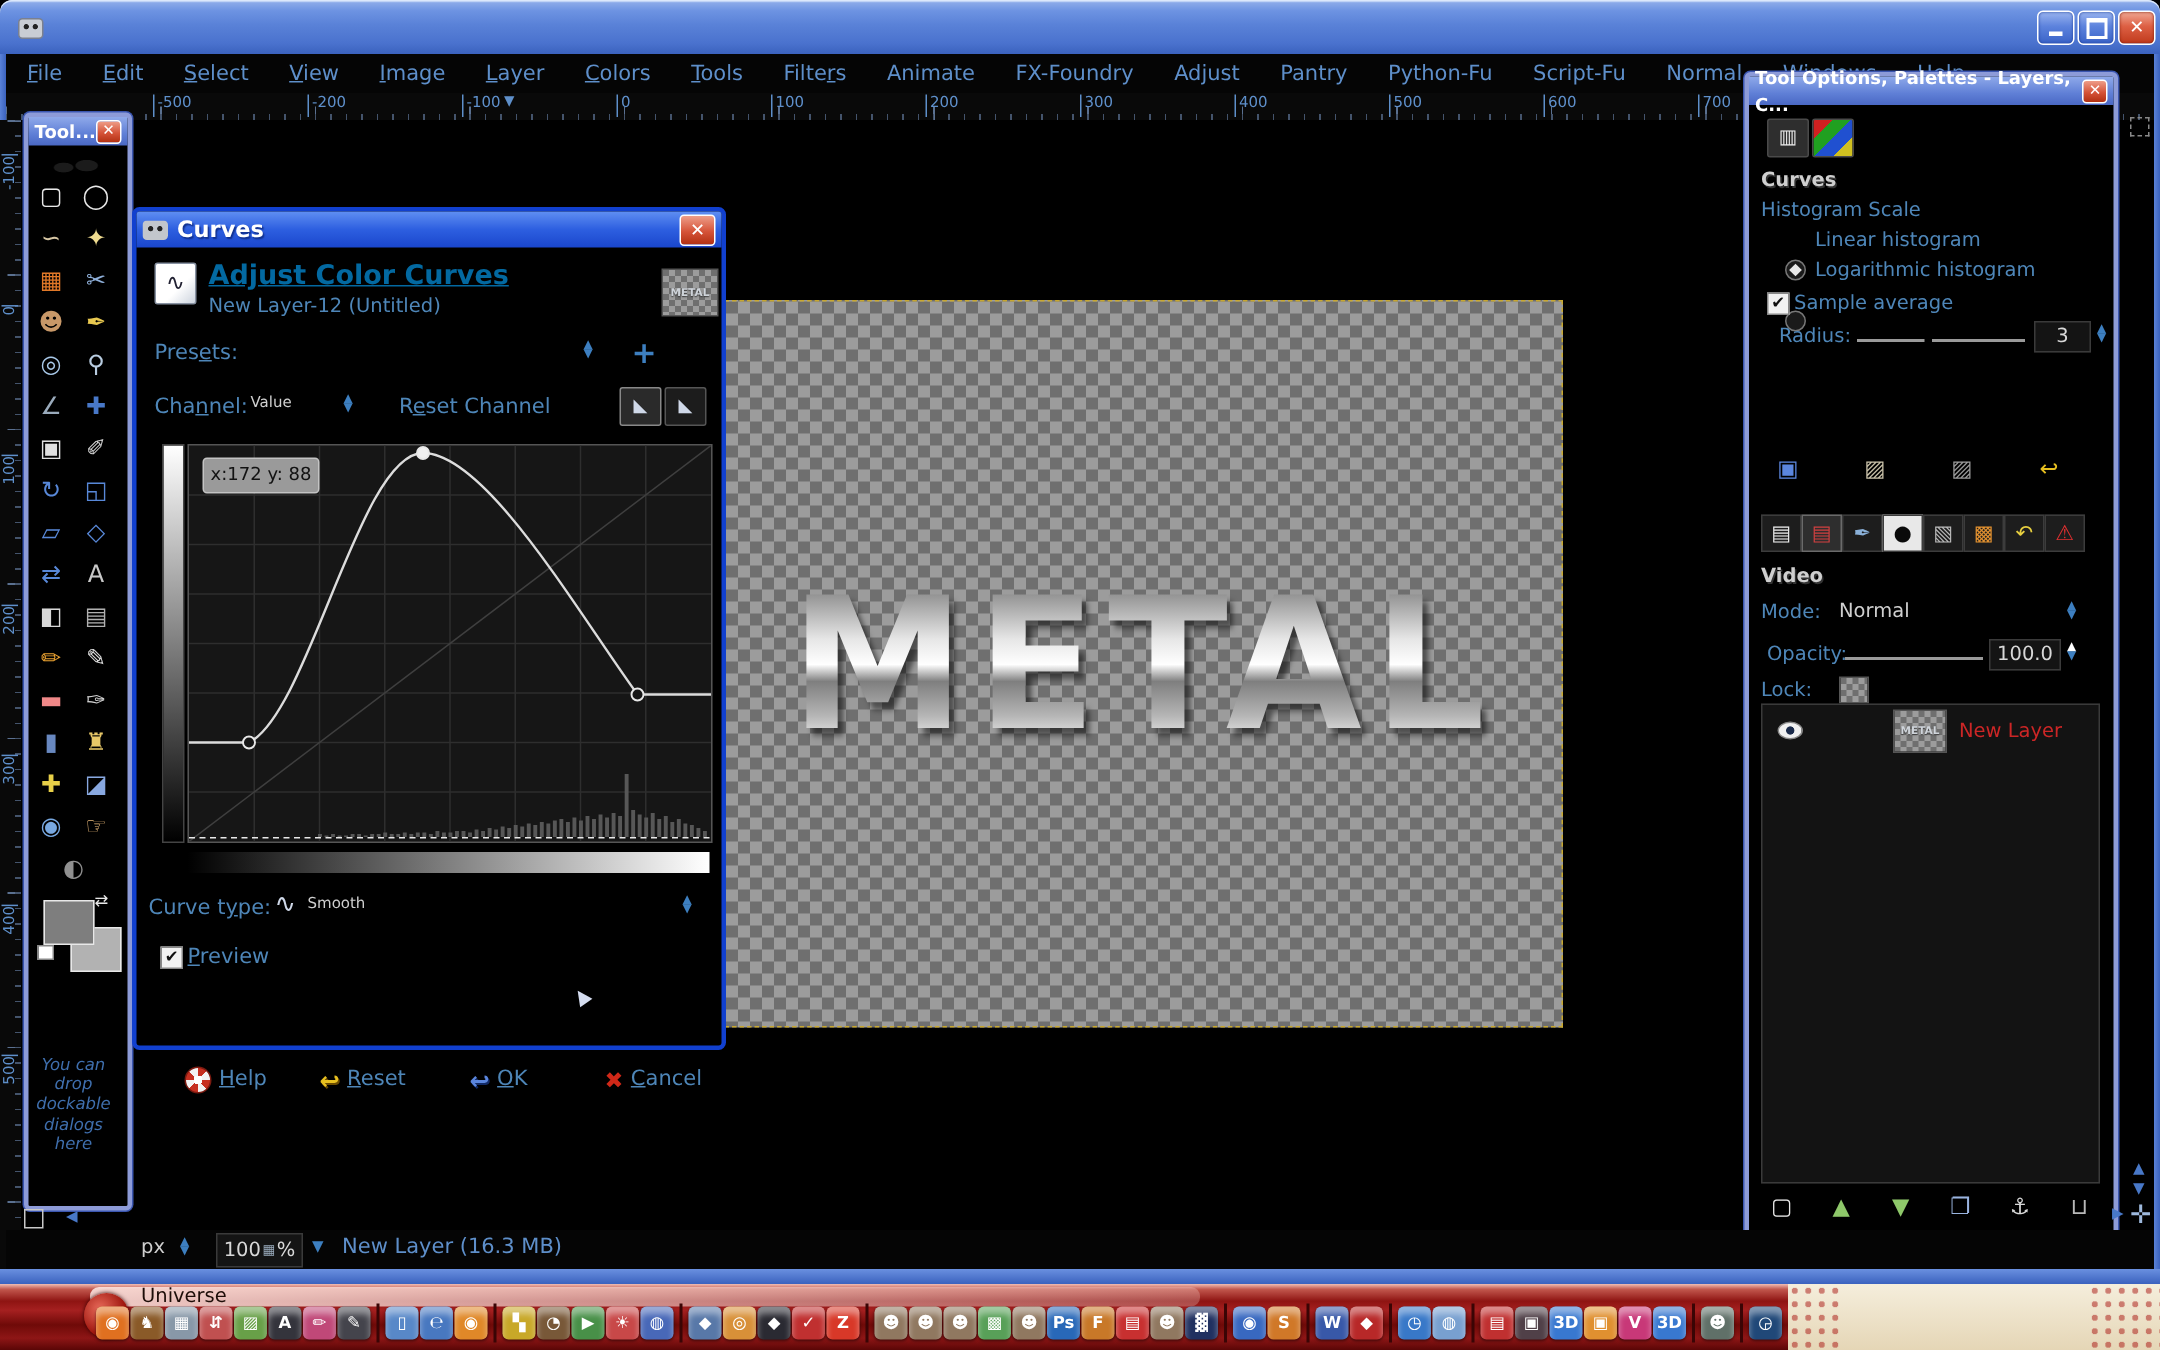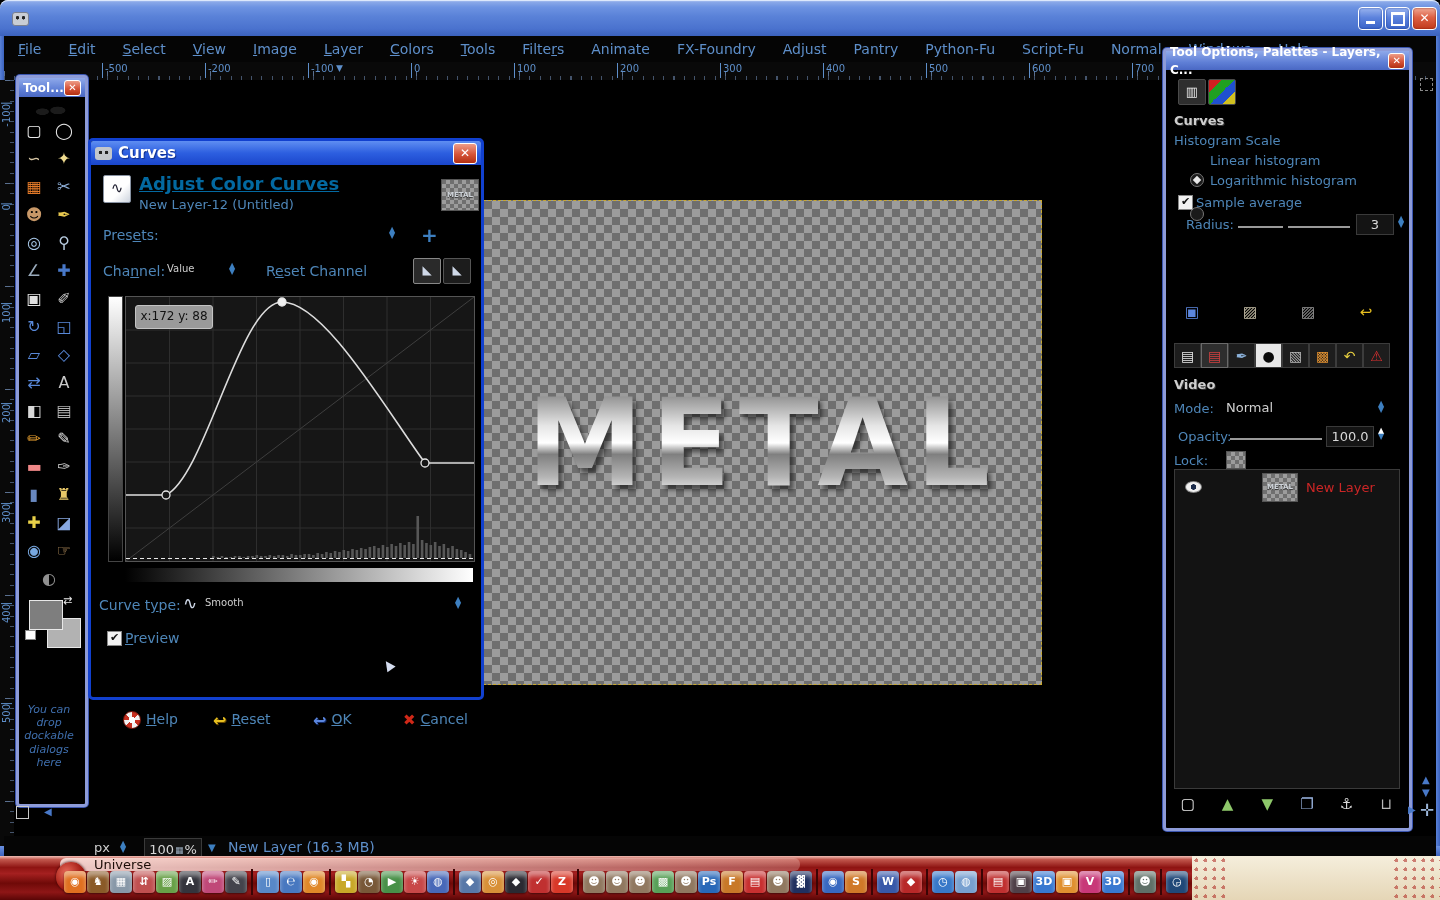--- a/index.html
+++ b/index.html
@@ -117,21 +117,21 @@
   .valbox{background:#141414;border:1px solid #3a3a3a;color:#d8d8d8;font-size:13px;text-align:center;}
   .mini-icon{width:24px;height:22px;text-align:center;line-height:22px;font-size:15px;}
   .tab8{width:27px;height:25px;background:#1d1d1d;border:1px solid #3c3c3c;text-align:center;line-height:24px;font-size:14px;box-sizing:border-box;}
   .tab8.sel{background:#2e2e2e;border-color:#6a6a6a;}
   #layer-list{left:8px;top:418px;width:224px;height:318px;background:#131313;border:1px solid #3a3a3a;}
   .eye{width:15px;height:10px;border-radius:50%;background:radial-gradient(circle at 50% 50%,#1a2a4a 2.5px,#f0f0f0 3px);border:1px solid #888;}
   #layer-name{color:#cc2626;font-size:13px;}
   .checker-sm{background:conic-gradient(#9c9c9c 0 90deg,#6f6f6f 0 180deg,#9c9c9c 0 270deg,#6f6f6f 0);background-size:8px 8px;}
 
   
-  #statusbar{left:4px;top:820px;width:1432px;height:26px;background:#050505;margin-top:16px;}
+  #statusbar{left:4px;top:820px;width:1432px;height:26px;background:#050505;}
   #zoombox{left:140px;top:2px;width:56px;height:21px;background:#141414;border:1px solid #3a3a3a;color:#d8d8d8;font-size:13px;
     display:flex;align-items:center;justify-content:center;gap:1px;}
   #status-msg{color:#5e8fca;font-size:14px;}
 
   
   #taskbar{left:0;top:856px;width:1440px;height:44px;
     background:linear-gradient(180deg,#f0bdb4 0%,#c2574d 8%,#8e1412 26%,#a52020 40%,#6f0a08 62%,#8e1616 82%,#5a0606 100%);}
   #tb-sheen{left:60px;top:858px;width:740px;height:13px;border-radius:6px;background:linear-gradient(90deg,rgba(255,235,230,.85),rgba(255,235,230,.25));}
   #tb-label{left:94px;top:857px;font-size:13px;color:#1d0d08;}
   #start-orb{left:56px;top:862px;width:30px;height:30px;border-radius:50%;

